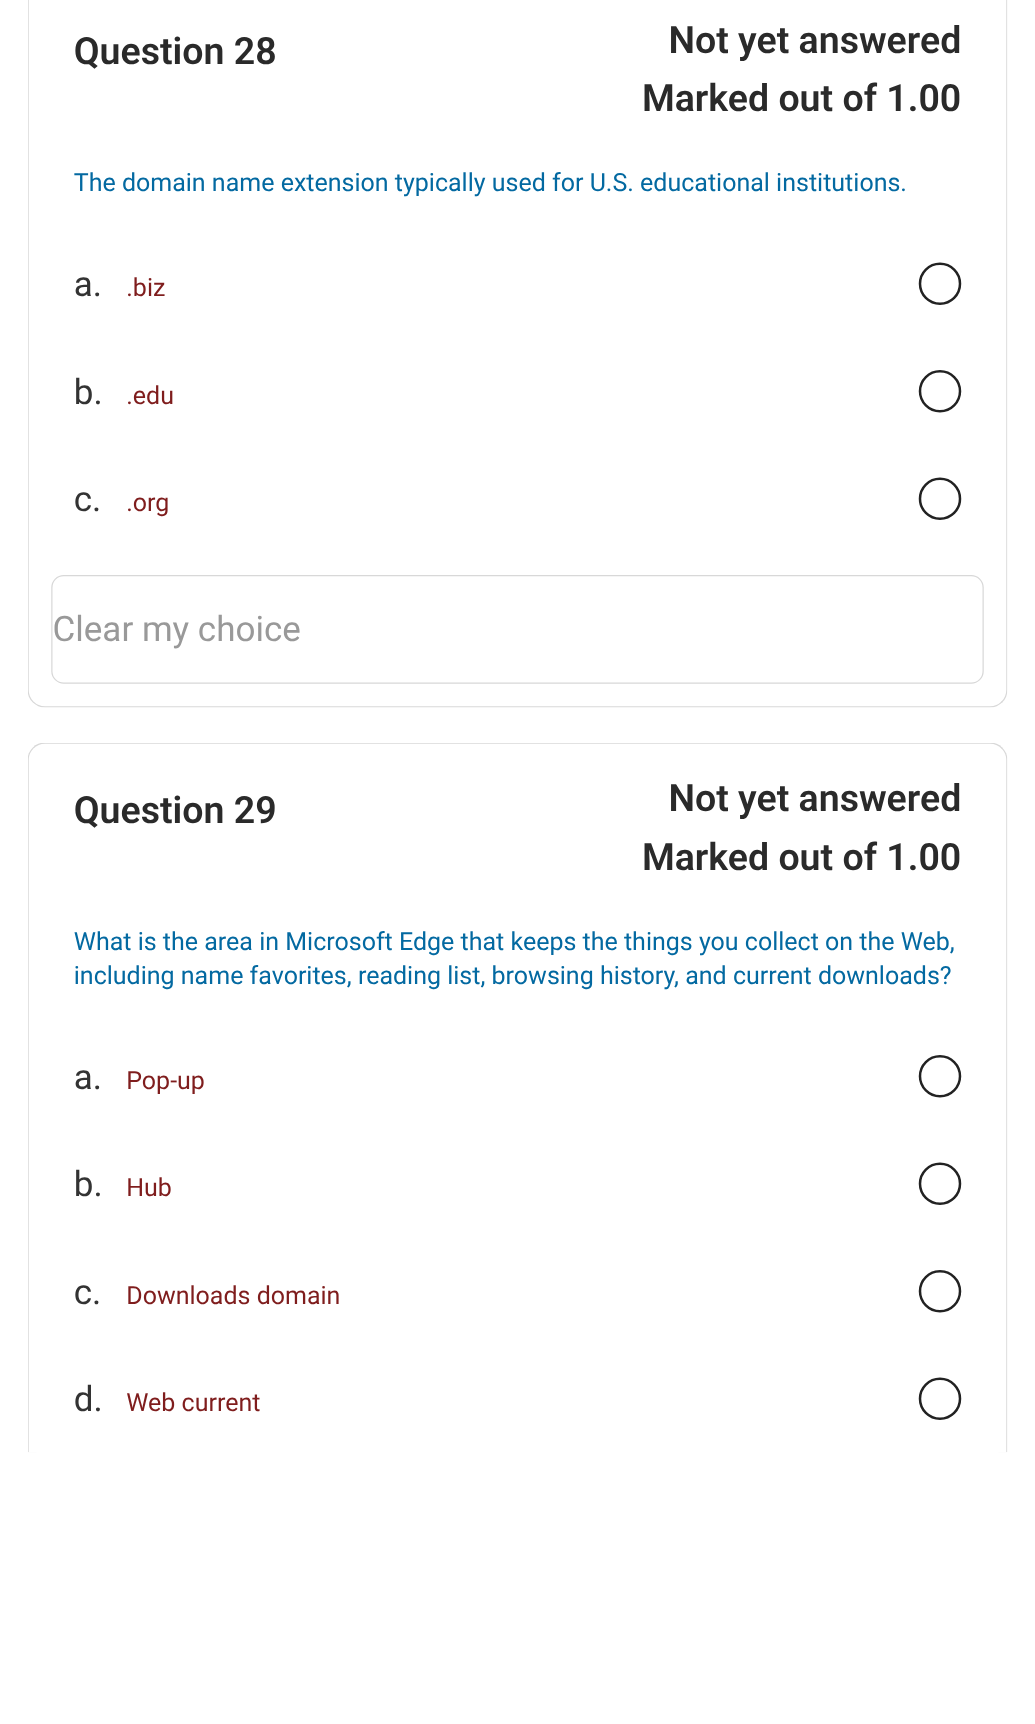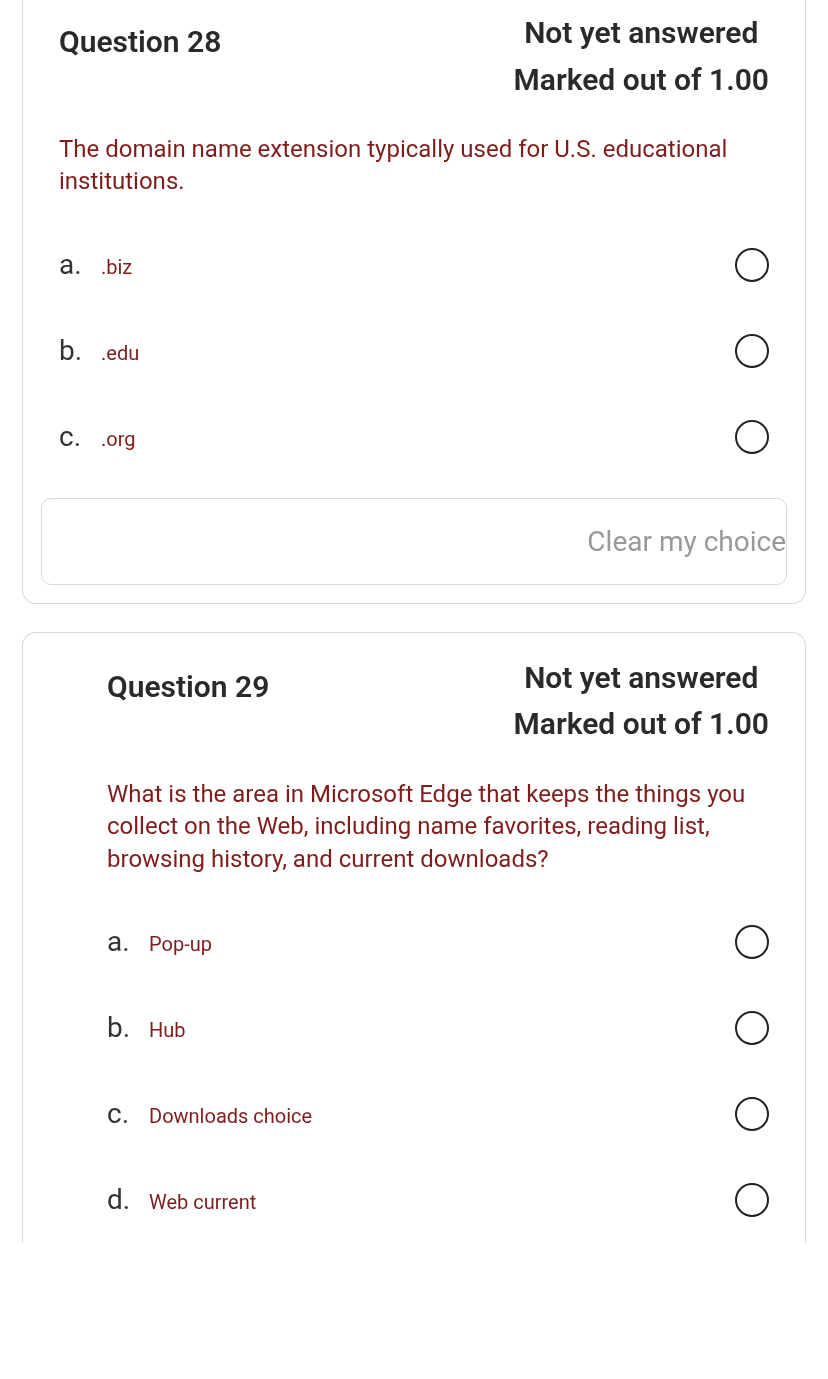--- a/index.html
+++ b/index.html
@@ -26,32 +26,32 @@
       align-items: flex-start;
       padding: 22px 36px 16px 36px;
     }
     .question-title {
       font-size: 30px;
       font-weight: 600;
       color: #2a2a2a;
       padding-top: 14px;
     }
     .question-status-block {
-      text-align: center;
+      text-align: right;
       margin-left: 38px;
     }
     .status-line {
       font-size: 30px;
       font-weight: 600;
       color: #2a2a2a;
       line-height: 1.55;
     }
     .question-prompt {
-      font-size: 24px;
-      color: #7f1d1d;
+      font-size: 20px;
+      color: #0369a1;
       line-height: 1.35;
       padding: 14px 36px 24px 36px;
     }
     .option-row {
       display: flex;
       align-items: center;
       justify-content: space-between;
       padding: 26px 36px 26px 36px;
     }
     .option-left {
@@ -80,39 +80,38 @@
     .clear-btn {
       display: block;
       margin: 18px 18px 18px 18px;
       width: calc(100% - 36px);
       padding: 26px 0;
       border: 1px solid #d8d8d8;
       border-radius: 10px;
       background: #fff;
       font-size: 28px;
       color: #999;
-      text-align: right;
+      text-align: left;
       cursor: pointer;
       font-family: inherit;
     }
     .first-card {
       border-top-left-radius: 0;
       border-top-right-radius: 0;
       border-top: none;
       margin-top: 0;
     }
     .first-card .question-header {
       padding-top: 10px;
     }
     .last-card {
       border-bottom-left-radius: 0;
       border-bottom-right-radius: 0;
       border-bottom: none;
       margin-bottom: 0;
-      padding-left: 48px;
     }
   </style>
 </head>
 <body>
 
 <div class="question-card first-card">
   <div class="question-header">
     <div class="question-title">Question 28</div>
     <div class="question-status-block">
       <div class="status-line">Not yet answered</div>
@@ -170,21 +169,21 @@
     <div class="option-left">
       <span class="option-letter">b.</span>
       <span class="option-text">Hub</span>
     </div>
     <div class="radio-circle"></div>
   </div>
 
   <div class="option-row">
     <div class="option-left">
       <span class="option-letter">c.</span>
-      <span class="option-text">Downloads choice</span>
+      <span class="option-text">Downloads domain</span>
     </div>
     <div class="radio-circle"></div>
   </div>
 
   <div class="option-row">
     <div class="option-left">
       <span class="option-letter">d.</span>
       <span class="option-text">Web current</span>
     </div>
     <div class="radio-circle"></div>

